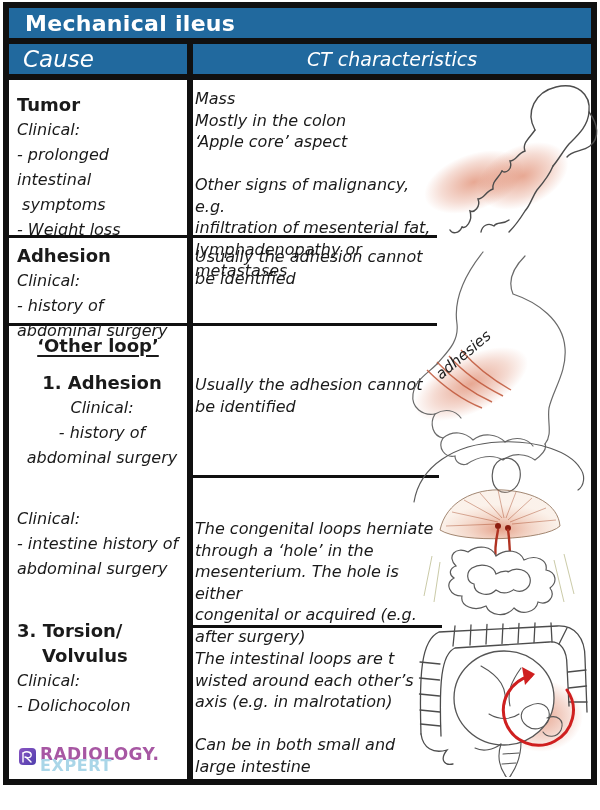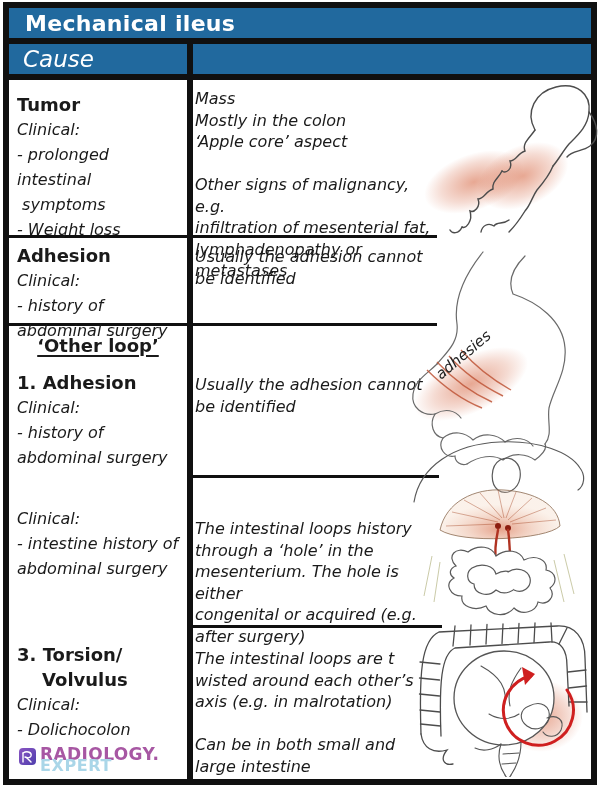--- a/index.html
+++ b/index.html
@@ -38,20 +38,21 @@
   <div id="frame">
 
     <div class="titlebar">
       <div class="t">Mechanical ileus</div>
     </div>
     <div class="sep"></div>
 
     <div class="hdr">
       <div class="cause">Cause</div>
       <div class="vdiv"></div>
+      <div class="ct">CT characteristics</div>
     </div>
     <div class="sep"></div>
 
     <div class="body">
       <div class="vdivider"></div>
       <div class="hline" style="top:155px;left:0;width:428px;"></div>
       <div class="hline" style="top:243px;left:0;width:428px;"></div>
       <div class="hline" style="top:395px;left:178px;width:252px;"></div>
       <div class="hline" style="top:545px;left:178px;width:255px;"></div>
 
@@ -74,41 +75,41 @@
         <div class="h">Adhesion</div>
         <div class="cl">Clinical:</div>
         <div class="li">- history of
 abdominal surgery</div>
       </div>
       <div class="rblock" style="top:166px;">Usually the adhesion cannot
 be identified</div>
 
       <div class="closedtitle">‘Other loop’</div>
 
-      <div class="lblock" style="top:290px;">
+      <div class="lblock" style="top:290px;text-align:center;">
         <div class="h">1. Adhesion</div>
         <div class="cl">Clinical:</div>
         <div class="li">- history of
 abdominal surgery</div>
       </div>
       <div class="rblock" style="top:294px;">Usually the adhesion cannot
 be identified</div>
 
       <div class="lblock" style="top:426px;">
         <div class="cl">Clinical:</div>
         <div class="li">- intestine history of
 abdominal surgery</div>
       </div>
-      <div class="rblock" style="top:438px;">The intestinal loops history
+      <div class="rblock" style="top:438px;">The congenital loops herniate
 through a ‘hole’ in the
 mesenterium. The hole is either
 congenital or acquired (e.g.
 after surgery)</div>
 
-      <div class="lblock" style="top:562px;">
+      <div class="lblock" style="top:538px;">
         <div class="h">3. Torsion/
     Volvulus</div>
         <div class="cl">Clinical:</div>
         <div class="li">- Dolichocolon</div>
       </div>
       <div class="rblock" style="top:568px;">The intestinal loops are t
 wisted around each other’s
 axis (e.g. in malrotation)
 
 Can be in both small and

